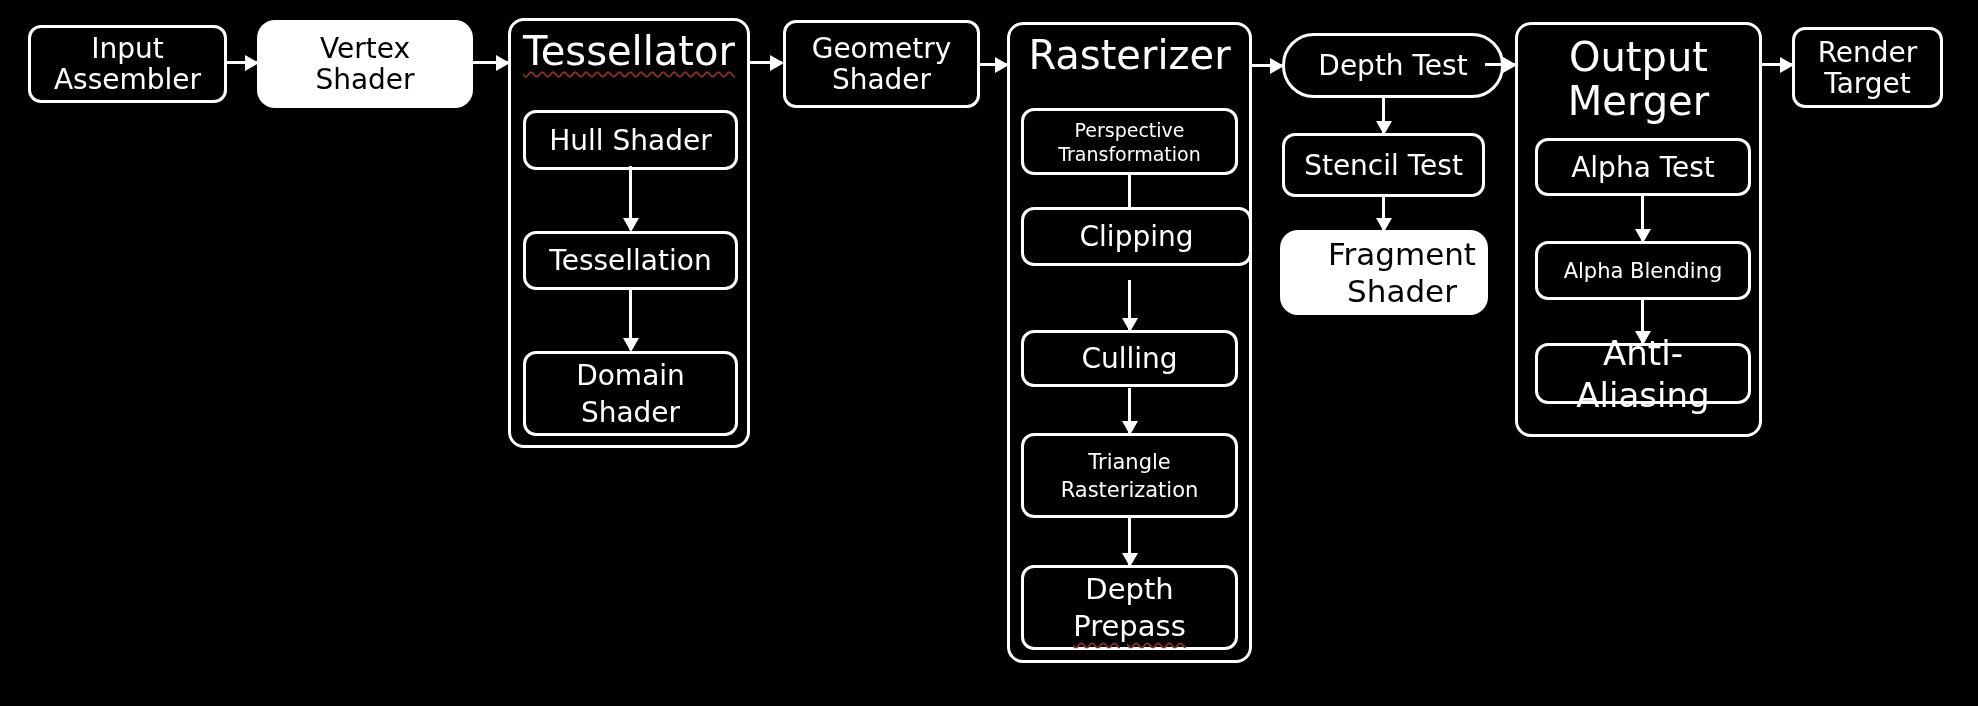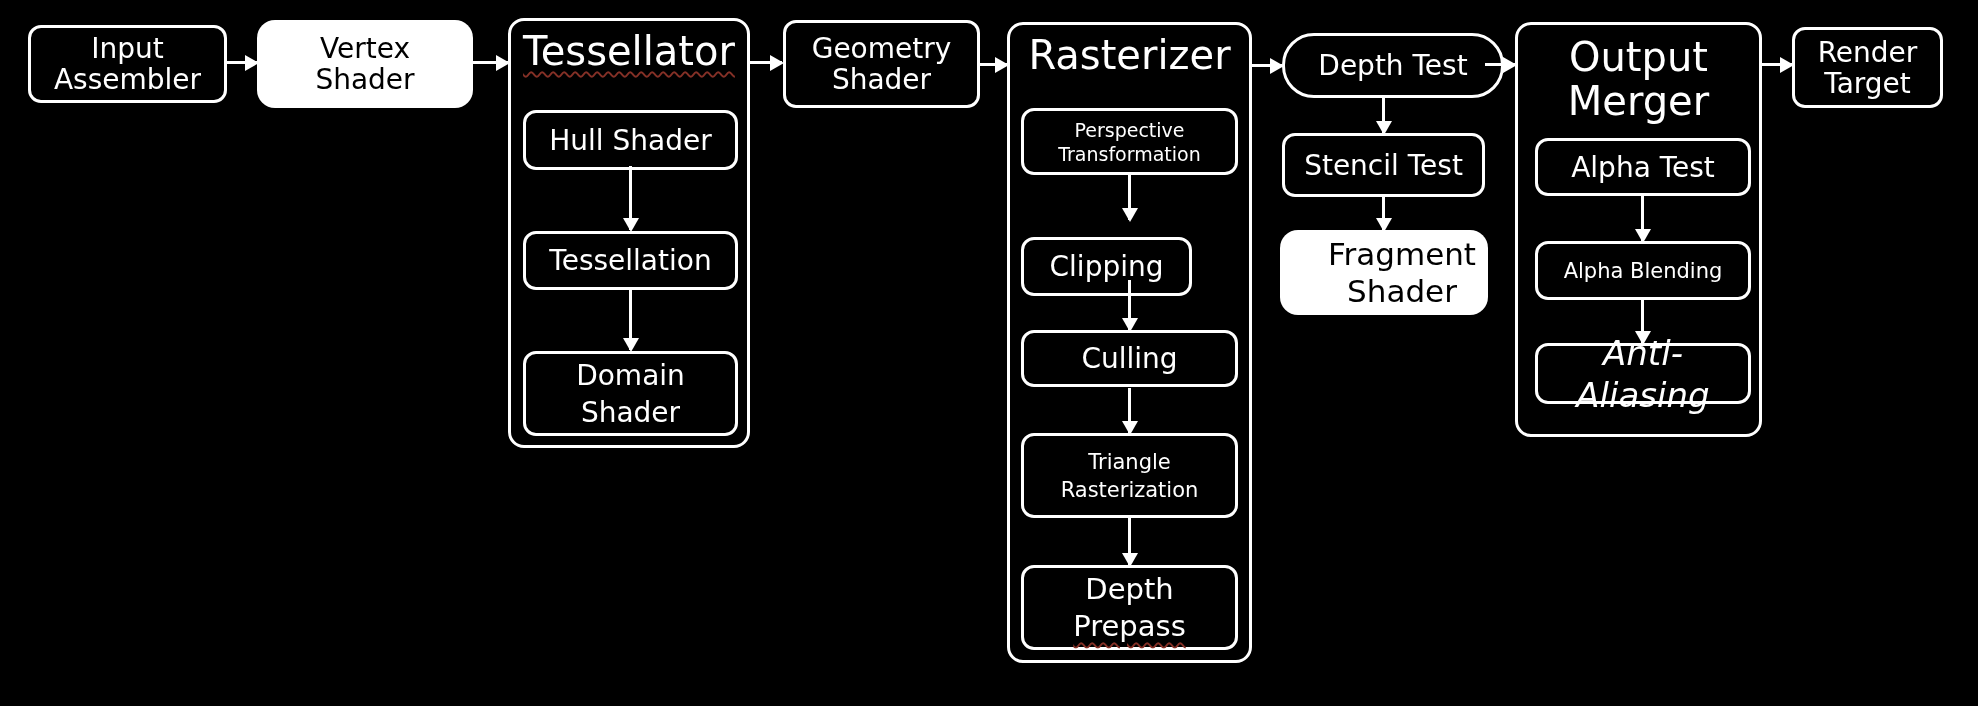--- a/index.html
+++ b/index.html
@@ -74,21 +74,21 @@
   <div class="ha" style="left:980px;top:63px;width:27px;"></div>
 
   <div class="cont" style="left:1007px;top:22px;width:245px;height:641px;">
     <div class="title" style="top:8px;">
       <span>Rasterizer</span>
     </div>
     <div class="box" style="left:11px;top:83px;width:217px;height:67px;">
       <span class="lbl sm two">Perspective Transformation</span>
     </div>
     <div class="va" style="left:118px;top:150px;height:45px;"></div>
-    <div class="box" style="left:11px;top:212px;width:171px;height:59px;">
+    <div class="box" style="left:11px;top:182px;width:231px;height:59px;">
       <span class="lbl nowrap">Clipping</span>
     </div>
     <div class="va" style="left:118px;top:255px;height:50px;"></div>
     <div class="box" style="left:11px;top:305px;width:217px;height:57px;">
       <span class="lbl nowrap">Culling</span>
     </div>
     <div class="va" style="left:118px;top:363px;height:45px;"></div>
     <div class="box" style="left:11px;top:408px;width:217px;height:85px;">
       <span class="lbl md two">Triangle Rasterization</span>
     </div>
@@ -120,21 +120,21 @@
       <span class="two">Output Merger</span>
     </div>
     <div class="box" style="left:17px;top:113px;width:216px;height:58px;">
       <span class="lbl nowrap">Alpha Test</span>
     </div>
     <div class="va" style="left:123px;top:171px;height:45px;"></div>
     <div class="box" style="left:17px;top:216px;width:216px;height:59px;">
       <span class="lbl md nowrap">Alpha Blending</span>
     </div>
     <div class="va" style="left:123px;top:275px;height:43px;"></div>
-    <div class="box" style="left:17px;top:318px;width:216px;height:61px;font-style:italic;">
+    <div class="box" style="left:17px;top:318px;width:216px;height:61px;">
       <span class="lbl aa two">Anti-Aliasing</span>
     </div>
   </div>
   <div class="ha" style="left:1762px;top:63px;width:30px;"></div>
 
   <div class="box" style="left:1792px;top:27px;width:151px;height:81px;">
     <span class="lbl two">Render Target</span>
   </div>
 
 </div>

